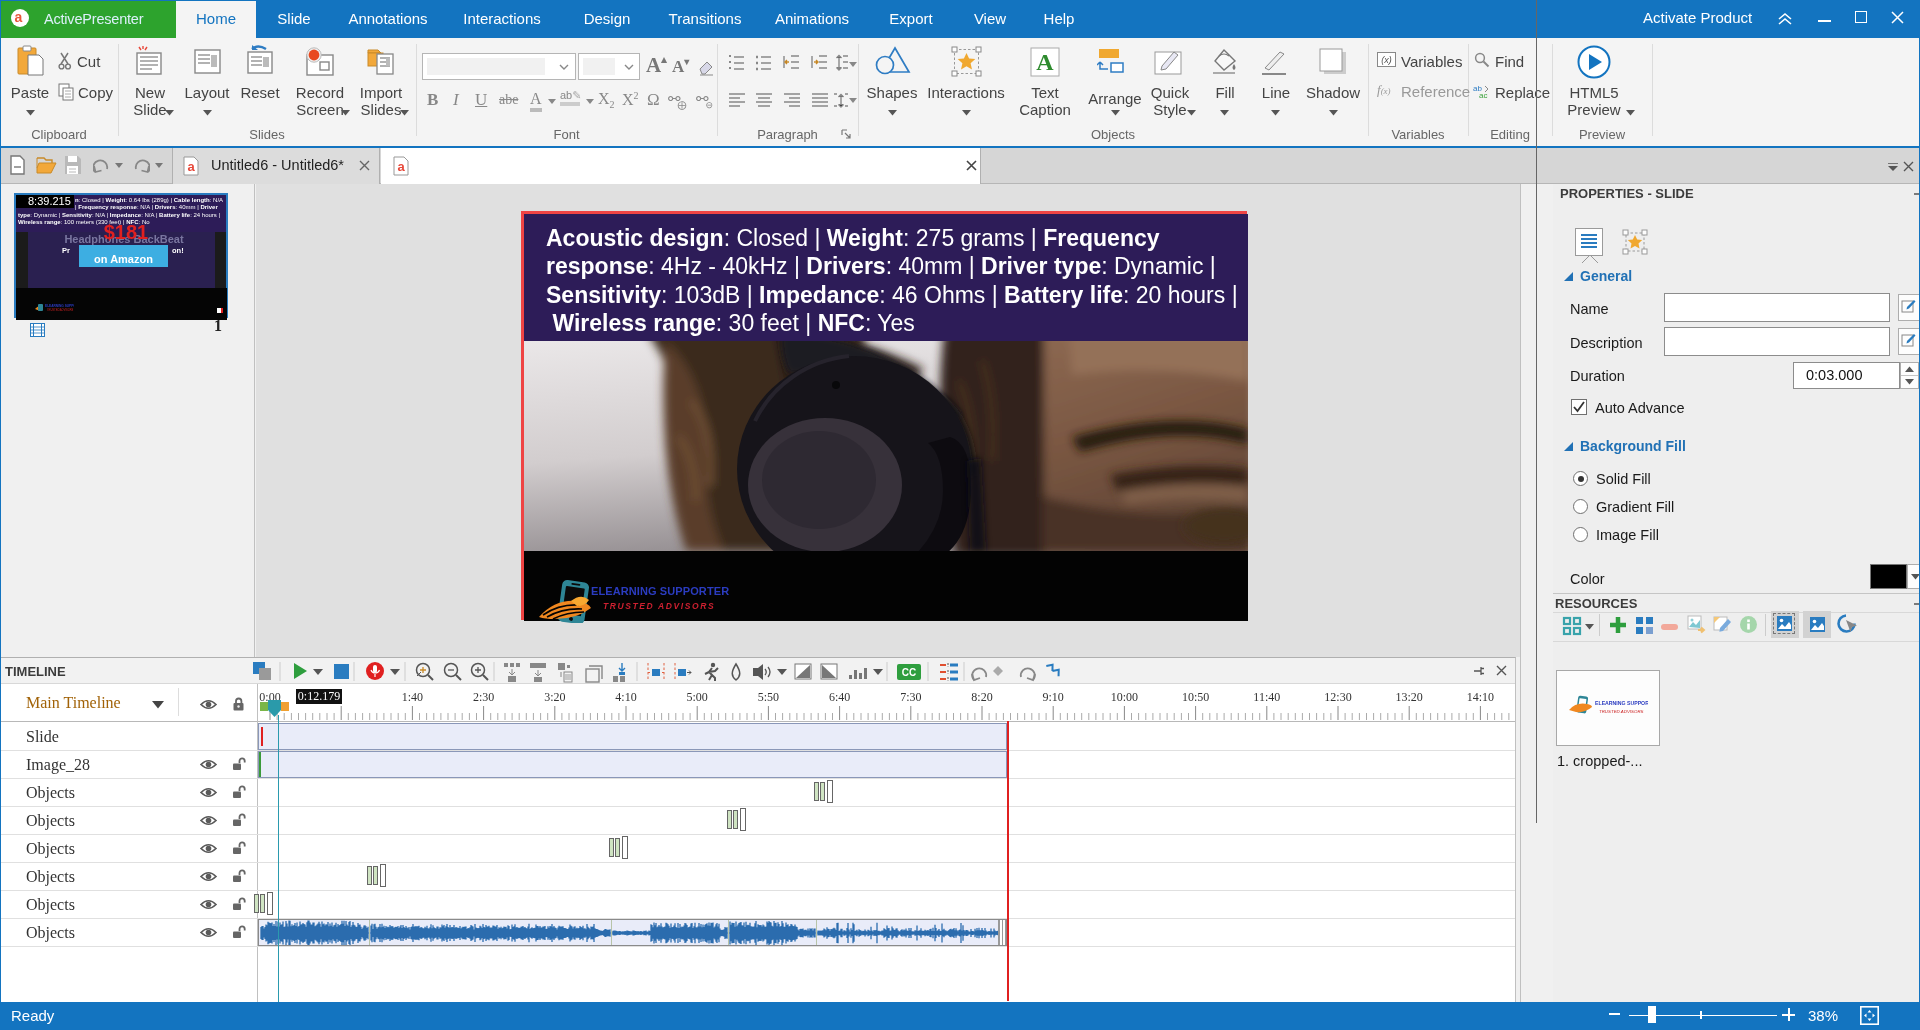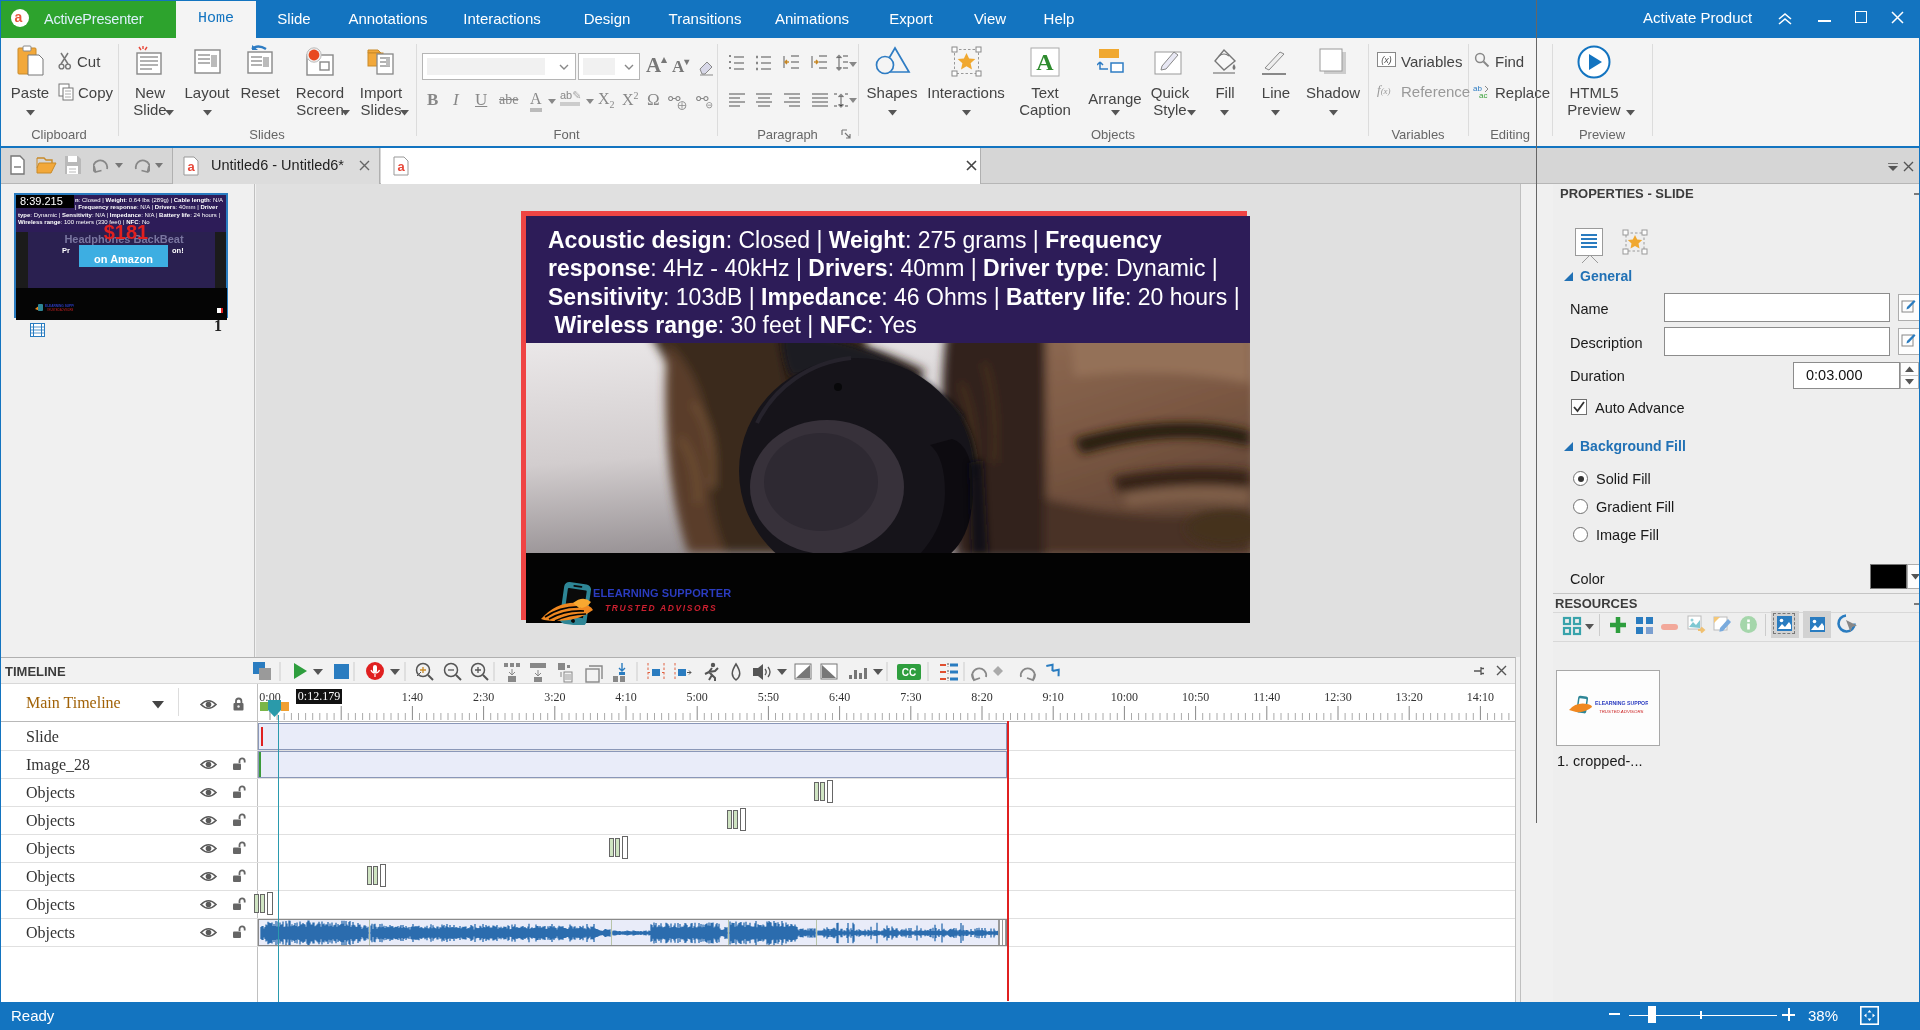--- a/index.html
+++ b/index.html
@@ -6,35 +6,35 @@
 html,body { width:1920px; height:1030px; overflow:hidden; }
 body { font-family:"Liberation Sans", sans-serif; background:#f0f0f0; position:relative; }
 .abs { position:absolute; }
 
 #menubar { position:absolute; left:0; top:0; width:1920px; height:38px; background:#1374c0; }
 #greenblock { position:absolute; left:0; top:0; width:176px; height:38px; background:#2da32d; }
 #aplogo { position:absolute; left:11px; top:9px; width:18px; height:18px; background:#fff; border-radius:50%; }
 #aplogo span { position:absolute; left:3.5px; top:0px; color:#e8573a; font-weight:bold; font-size:14px; }
 #apname { position:absolute; left:44px; top:11px; color:#ddf0fa; font-size:14.5px; letter-spacing:-0.2px; }
 .mtab { position:absolute; top:0; height:40px; color:#fff; font-size:15px; text-align:center; line-height:38px; }
-.mtab.active { background:#f4f4f4; color:#1374c0; height:41px;font-family:Liberation Mono, monospace; }
+.mtab.active { background:#f4f4f4; color:#1374c0; height:41px; }
 
 #ribbon { position:absolute; left:0; top:38px; width:1920px; height:108px; background:#f4f4f4; }
 #ribbon .grouplabel { position:absolute; bottom:4px; font-size:13px; color:#666; width:100%; text-align:center; }
 .gsep { position:absolute; top:6px; height:92px; width:1px; background:#dcdcdc; }
 .rbtn { position:absolute; text-align:center; font-size:15px; color:#444; }
 #ribbonline { position:absolute; left:0; top:146px; width:1920px; height:2px; background:#1374c0; }
 
 #tabrow { position:absolute; left:0; top:148px; width:1920px; height:36px; background:#d6d6d6; border-bottom:1px solid #b6b6b6; }
 .doctab { position:absolute; top:0; height:36px; font-size:15px; color:#222; }
 
 #leftpanel { position:absolute; left:0; top:184px; width:255px; height:473px; background:#f0f0f0; border-right:1px solid #c0c0c0; }
 
 #canvas { position:absolute; left:256px; top:184px; width:1264px; height:473px; background:#e0e0e0; }
-#slide { position:absolute; left:265px; top:27px; width:726px; height:409px; background:#000; border:5px solid #ef4444; }
+#slide { position:absolute; left:265px; top:27px; width:726px; height:409px; background:#000; border:3px solid #ef4444; }
 #banner { position:absolute; left:0; top:0; width:724px; height:127px; background:#2d1c58; color:#fff; font-size:23px; padding:10px 0 0 22px; line-height:28.4px; white-space:nowrap; }
 
 #rightpanel { position:absolute; left:1521px; top:184px; width:399px; height:818px; background:#eeeeee;margin-left:32px; }
 .paneltitle { font-size:13px; font-weight:bold; color:#3c3c3c; }
 .sechdr { color:#2171b5; font-weight:bold; font-size:14px; }
 .plabel { font-size:14.5px; color:#1a1a1a; }
 .pinput { position:absolute; background:#fff; border:1px solid #8c8c8c; }
 
 #timeline { position:absolute; left:0; top:657px; width:1516px; height:345px; background:#fff; border-top:1px solid #b0b0b0; border-right:1px solid #c0c0c0; }
 
@@ -397,21 +397,21 @@
       <path d="M0 3 h10 l-5 5 z" fill="#555"></path>
       <path d="M0 0 h10" stroke="#555" stroke-width="1.5"></path>
     </svg>
   <svg class="abs" style="left:1903px; top:13px;" width="11" height="11" viewBox="0 0 11 11">
       <path d="M1 1 L10 10 M10 1 L1 10" stroke="#555" stroke-width="1.4"></path>
     </svg>
 </div>
 <div id="leftpanel">
   <div class="abs" style="left:14px; top:9px; width:214px; height:125px; border:2px solid #2a7cc0; background:#1b1b1b;">
     <div class="abs" style="left:0; top:0; width:210px; height:37px; background:#2d1c58; color:#fff; font-size:6px; line-height:7.4px; padding:2px 2px 0 2px;"><span style="float:left; width:57px; height:11px;"></span><b>n</b>: Closed | <b>Weight</b>: 0.64 lbs (289g) | <b>Cable length</b>: N/A | <b>Frequency response</b>: N/A | <b>Drivers</b>: 40mm | <b>Driver type</b>: Dynamic | <b>Sensitivity</b>: N/A | <b>Impedance</b>: N/A | <b>Battery life</b>: 24 hours | <b>Wireless range</b>: 100 meters (330 feet) | <b>NFC</b>: No</div>
-    <div class="abs" style="left:0; top:0; width:58px; height:13px; background:#000; color:#fff; font-size:11px; padding-left:4px;">8:39.215</div>
+    <div class="abs" style="left:0; top:0; width:58px; height:13px; background:#000; color:#fff; font-size:11px; padding-left:12px;">8:39.215</div>
     <div class="abs" style="left:12px; top:37px; width:187px; height:56px; background:#2a2050;"></div>
     <div class="abs" style="left:48px; top:38px; width:120px; color:#7a76a0; font-weight:bold; font-size:11px; text-align:center;">Headphones BackBeat</div>
     <div class="abs" style="left:80px; top:52px; width:56px; color:#7a76a0; font-weight:bold; font-size:11px; text-align:center;">Pro 2</div>
     <div class="abs" style="left:46px; top:51px; width:14px; color:#fff; font-weight:bold; font-size:7.5px;">Pr</div>
     <div class="abs" style="left:156px; top:51px; width:16px; color:#fff; font-weight:bold; font-size:7.5px;">on!</div>
     <div class="abs" style="left:63px; top:50px; width:89px; height:22px; background:#3daee2; color:#fff; font-weight:bold; font-size:11px; text-align:center; padding-top:8px;">on Amazon</div>
     <div class="abs" style="left:55px; top:26px; width:110px; color:#e02020; font-weight:bold; font-size:20px; text-align:center;">$181</div>
     <div class="abs" style="left:0px; top:93px; width:211px; height:32px; background:#050505;"></div>
     <div class="abs" style="left:18px; top:103px; width:40px; height:8px;">
       <svg width="40" height="9" viewBox="0 0 40 9">

